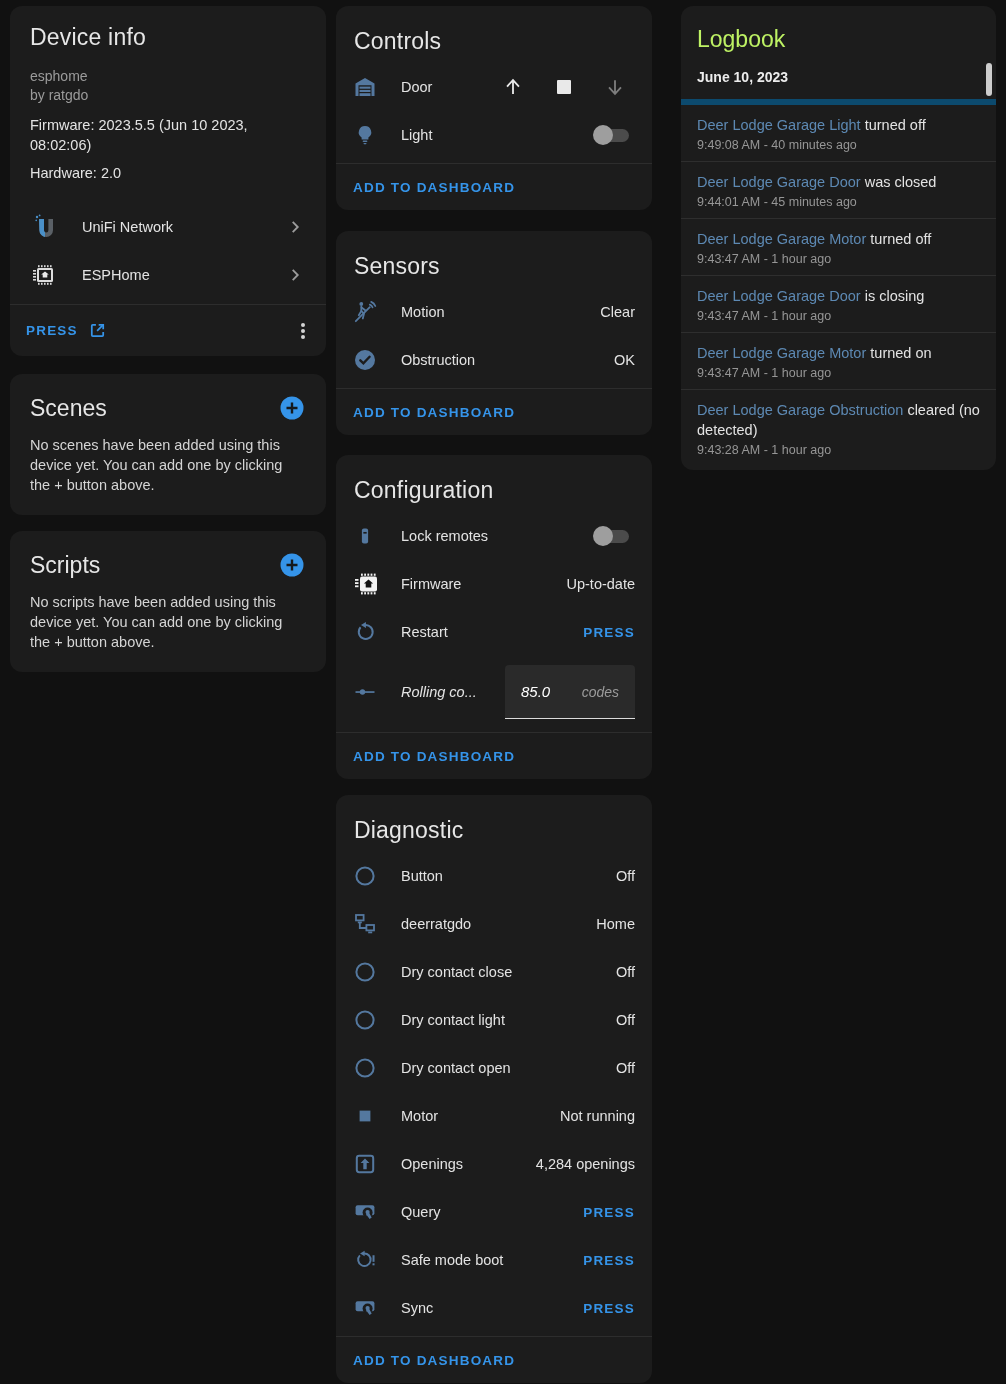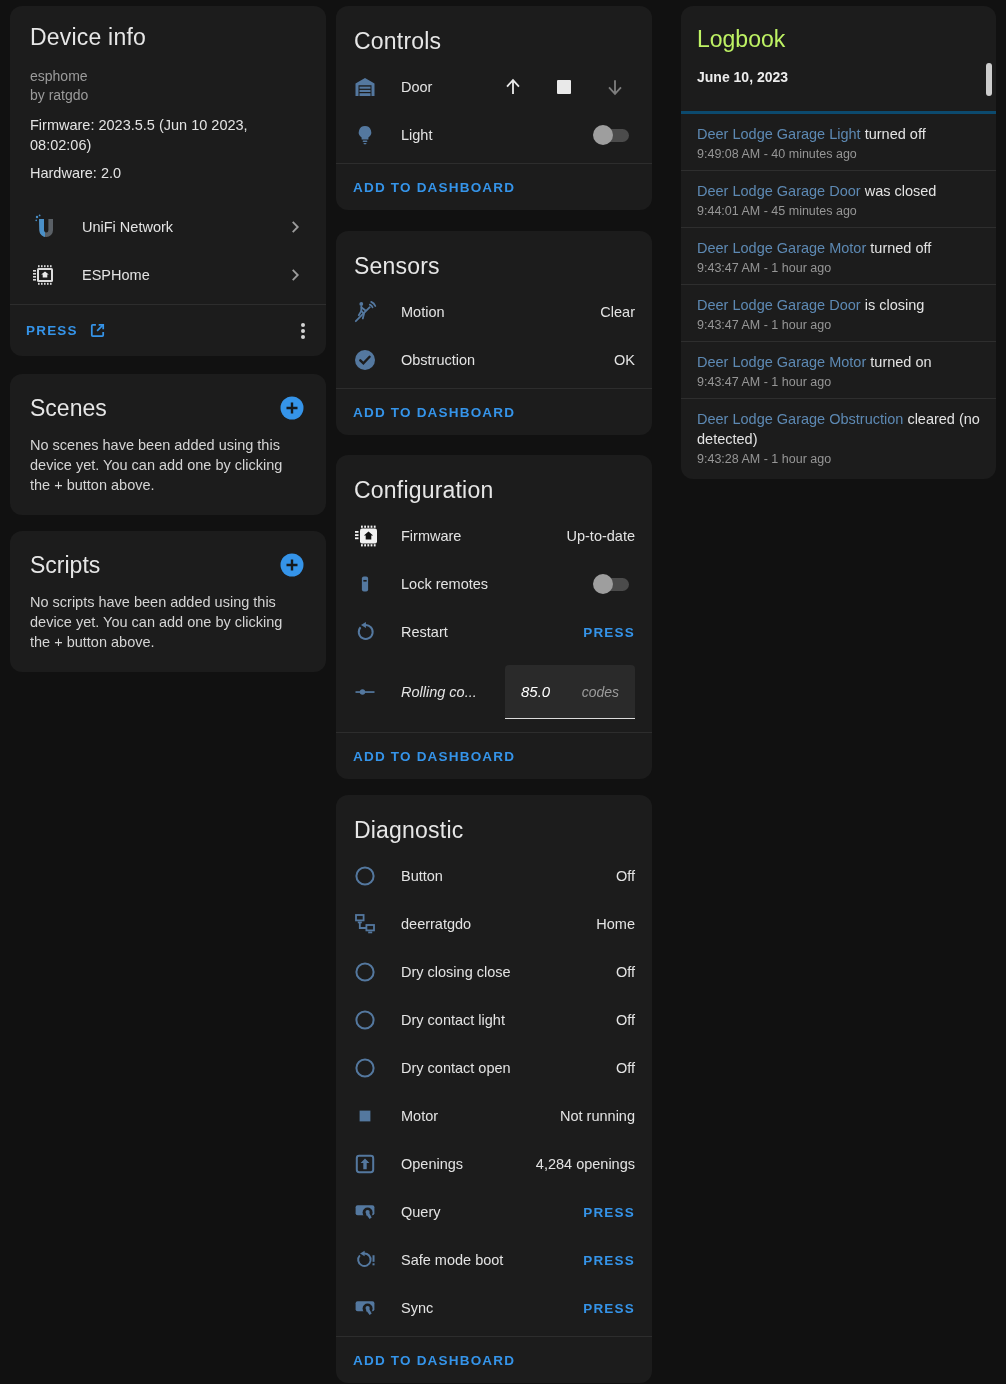--- a/index.html
+++ b/index.html
@@ -60,21 +60,21 @@
   
   .row-tall { height:72px;font-style:italic; }
   .tf { width:130px; height:54px; background:#2a2a2a; border-radius:4px 4px 0 0; border-bottom:1px solid #dcdcdc; display:flex; align-items:center; padding:16px 16px; cursor:text; }
   .tf-val { flex:1; font-size:15px; color:#ffffff; }
   .tf-suffix { font-size:14px; color:#9b9b9b; }
 
   
   .lb { position:relative; padding-bottom:4px; }
   .lb-title { font-size:23px; color:#bef264; padding:20px 16px 14px; }
   .lb-date { padding:2px 16px 14px; font-size:14px; font-weight:700; color:#ececec; }
-  .lb-list { border-top:3px solid #0c4a6e;margin-top:12px; }
+  .lb-list { border-top:6px solid #0c4a6e; }
   .lb-entry { padding:10px 16px 9px; }
   .lb-entry + .lb-entry { border-top:1px solid #2e2e2e; }
   .lb-line1 { font-size:14.5px; line-height:20px; color:#e3e3e3; }
   .lb-entity { color:#5d89b3; cursor:pointer; }
   .lb-time { font-size:12.5px; color:#969696; margin-top:3px; }
   .lb-scrollbar { position:absolute; right:4px; top:57px; width:6px; height:33px; background:#cdcdcd; border-radius:3px; cursor:pointer; }
 
   svg { display:block; }
 </style>
 </head>
@@ -276,20 +276,33 @@
       <span class="rvalue">OK</span>
     </div>
     <div class="cfooter">
         <span class="addbtn">ADD TO DASHBOARD</span>
       </div>
   </div>
 
   <div class="card" style="margin-top:20px">
     <div class="ctitle">Configuration</div>
     <div class="row">
+      <span class="ricon">
+        <svg width="22" height="22" viewBox="0 0 24 24">
+          <rect x="8.6" y="3.8" width="6.8" height="16.4" rx="2.2" fill="#54789f"></rect>
+          <rect x="10.2" y="7.6" width="3.6" height="1.8" fill="#1c1c1c"></rect>
+        </svg>
+      </span>
+      <span class="rlabel">Lock remotes</span>
+      <span class="toggle">
+        <span class="tg-track"></span>
+        <span class="tg-thumb"></span>
+      </span>
+    </div>
+    <div class="row">
       <span class="ricon" style="width:30px;margin-right:18px">
         <svg width="30" height="28" viewBox="0 0 30 28">
           <g fill="#f2f2f2">
             <rect x="8" y="3.6" width="1.8" height="2.2"></rect>
               <rect x="11.2" y="3.6" width="1.8" height="2.2"></rect>
               <rect x="14.4" y="3.6" width="1.8" height="2.2"></rect>
               <rect x="17.6" y="3.6" width="1.8" height="2.2"></rect>
               <rect x="20.8" y="3.6" width="1.8" height="2.2"></rect>
             <rect x="8" y="22.2" width="1.8" height="2.2"></rect>
               <rect x="11.2" y="22.2" width="1.8" height="2.2"></rect>
@@ -303,33 +316,20 @@
           <rect x="7" y="6.5" width="17" height="15" rx="2" fill="#f2f2f2"></rect>
           <path d="M15.5 9.6l-4.6 4h1.8v4h5.6v-4h1.8z" fill="#111111"></path>
         </svg>
       </span>
       <span class="rlabel">Firmware</span>
       <span class="rvalue">Up-to-date</span>
     </div>
     <div class="row">
       <span class="ricon">
         <svg width="22" height="22" viewBox="0 0 24 24">
-          <rect x="8.6" y="3.8" width="6.8" height="16.4" rx="2.2" fill="#54789f"></rect>
-          <rect x="10.2" y="7.6" width="3.6" height="1.8" fill="#1c1c1c"></rect>
-        </svg>
-      </span>
-      <span class="rlabel">Lock remotes</span>
-      <span class="toggle">
-        <span class="tg-track"></span>
-        <span class="tg-thumb"></span>
-      </span>
-    </div>
-    <div class="row">
-      <span class="ricon">
-        <svg width="22" height="22" viewBox="0 0 24 24">
           <path d="M7.2 6.8 A7.6 7.6 0 1 0 12 4.4" fill="none" stroke="#54789f" stroke-width="2.1"></path>
           <polygon points="13,1.2 13,7.6 7.6,4.4" fill="#54789f"></polygon>
         </svg>
       </span>
       <span class="rlabel">Restart</span>
       <span class="press">PRESS</span>
     </div>
     <div class="row row-tall">
       <span class="ricon">
         <svg width="24" height="24" viewBox="0 0 24 24">
@@ -374,21 +374,21 @@
       <span class="rlabel">deerratgdo</span>
       <span class="rvalue">Home</span>
     </div>
 
     <div class="row">
       <span class="ricon">
         <svg width="24" height="24" viewBox="0 0 24 24">
             <circle cx="12" cy="12" r="8.6" fill="none" stroke="#54789f" stroke-width="2"></circle>
           </svg>
       </span>
-      <span class="rlabel">Dry closing close</span>
+      <span class="rlabel">Dry contact close</span>
       <span class="rvalue">Off</span>
     </div>
 
     <div class="row">
       <span class="ricon">
         <svg width="24" height="24" viewBox="0 0 24 24">
             <circle cx="12" cy="12" r="8.6" fill="none" stroke="#54789f" stroke-width="2"></circle>
           </svg>
       </span>
       <span class="rlabel">Dry contact light</span>

